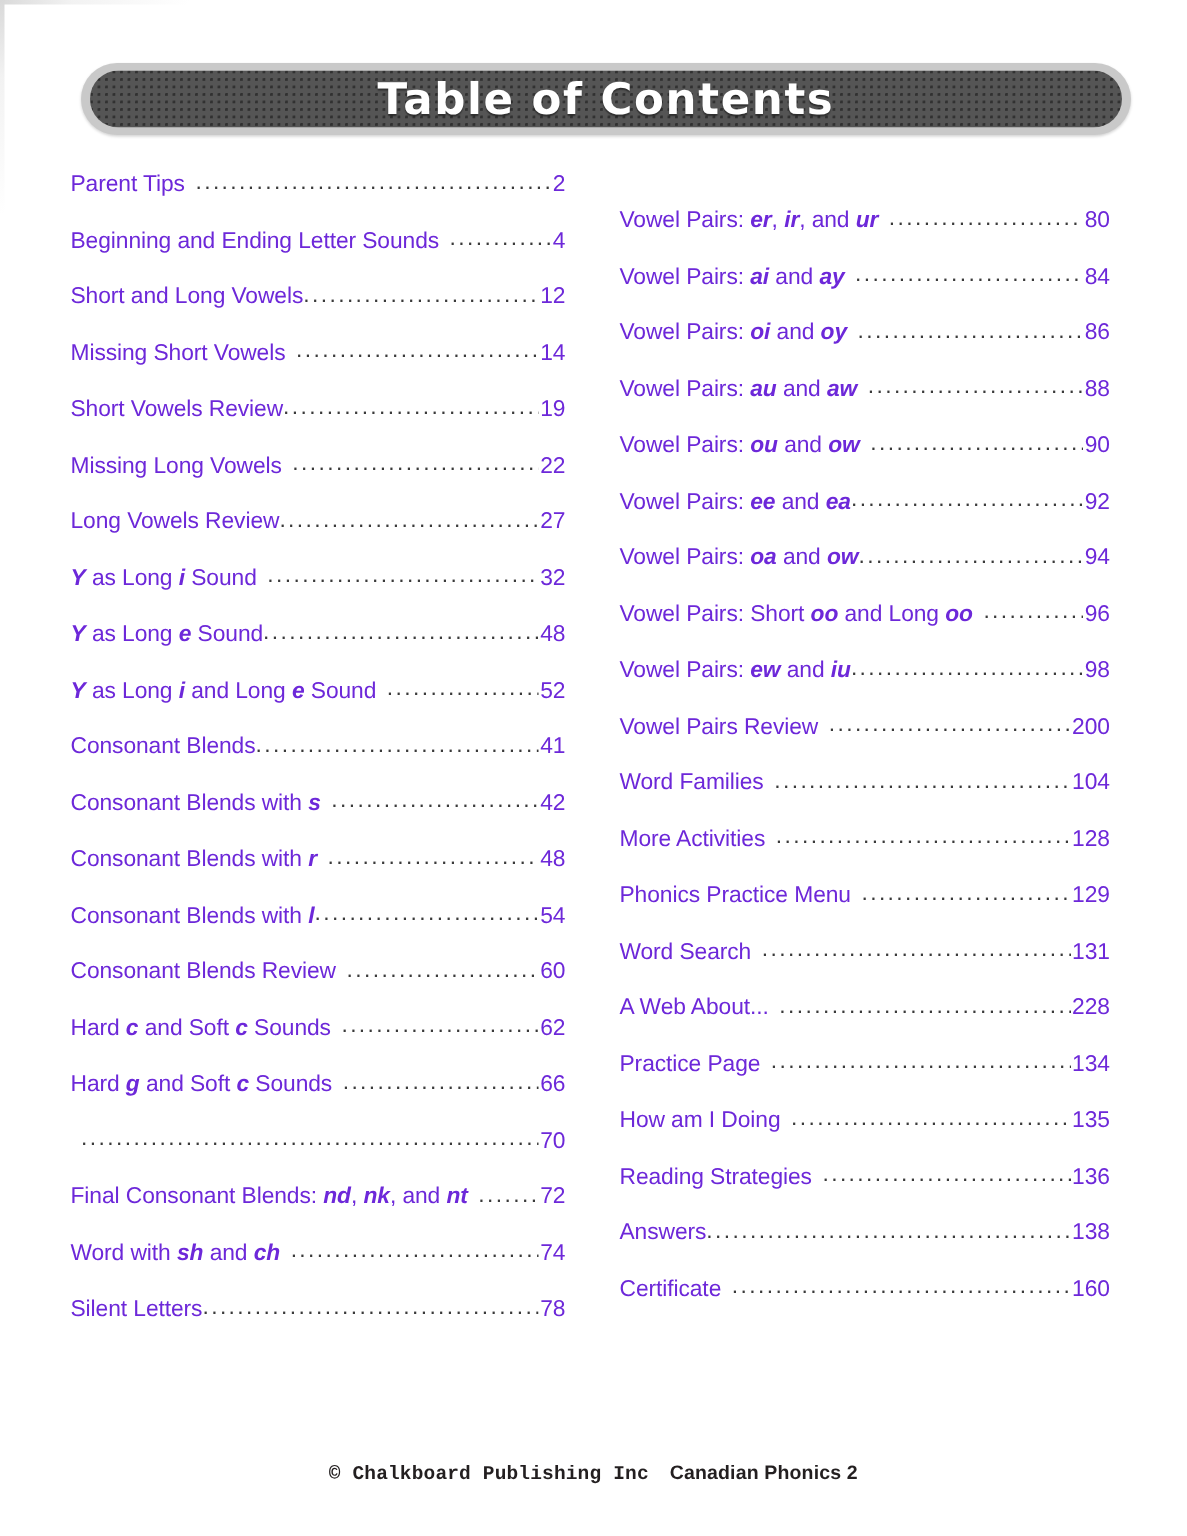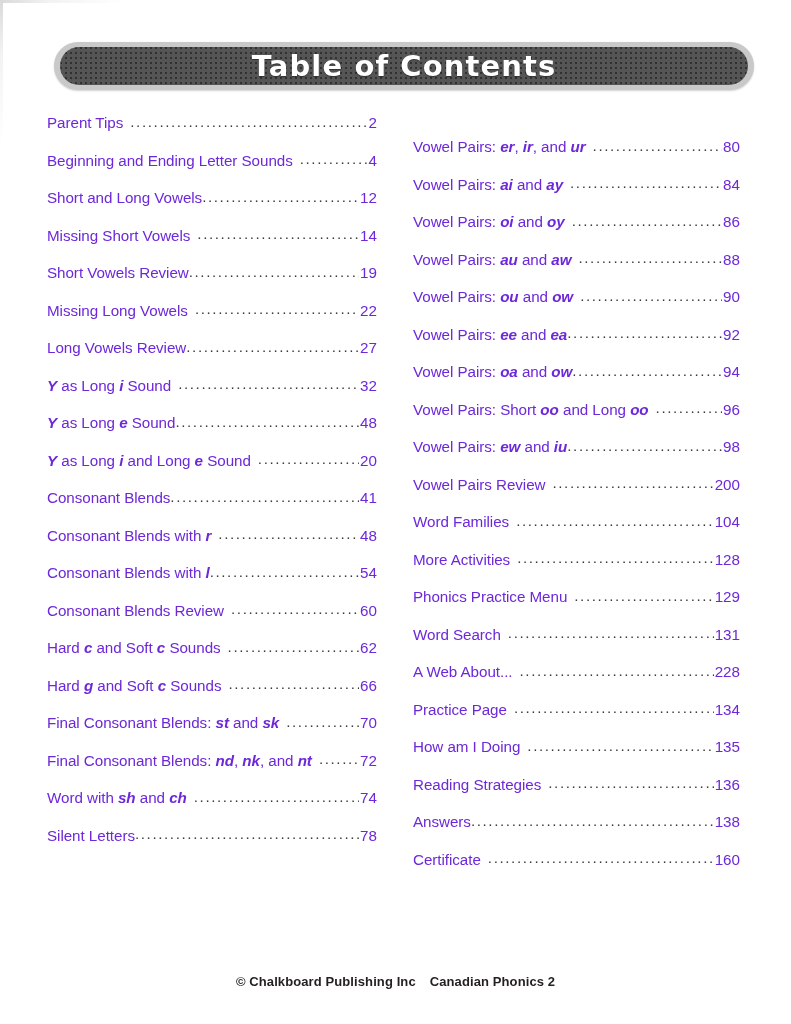--- a/index.html
+++ b/index.html
@@ -143,21 +143,21 @@
     position: absolute;
     left: 0;
     top: 974px;
     width: 791px;
     text-align: center;
     font-size: 13px;
     font-weight: bold;
     color: #231f20;
     letter-spacing: 0.1px;
   }
-  .footer .copy { margin-right: 14px; }
+  .footer .copy { margin-right: 14px; font-family: Liberation Mono, monospace; }
 </style>
 </head>
 <body>
 
 <div class="page">
 
   <div class="page-edge-top"></div>
   <div class="page-edge-left"></div>
 
   <div class="banner-wrap">
@@ -210,28 +210,33 @@
           <span class="entry-page">32</span>
         </div>
         <div class="toc-entry gap-sm">
           <span class="entry-title"><b>Y</b><span> as Long </span><b>e</b><span> Sound</span></span>
           <span class="leader"></span>
           <span class="entry-page">48</span>
         </div>
         <div class="toc-entry gap-lg">
           <span class="entry-title"><b>Y</b><span> as Long </span><b>i</b><span> and Long </span><b>e</b><span> Sound</span></span>
           <span class="leader"></span>
-          <span class="entry-page">20</span>
+          <span class="entry-page">52</span>
         </div>
         <div class="toc-entry gap-sm">
           <span class="entry-title"><span>Consonant Blends</span></span>
           <span class="leader"></span>
           <span class="entry-page">41</span>
         </div>
         <div class="toc-entry gap-lg">
+          <span class="entry-title"><span>Consonant Blends with </span><b>s</b></span>
+          <span class="leader"></span>
+          <span class="entry-page">42</span>
+        </div>
+        <div class="toc-entry gap-lg">
           <span class="entry-title"><span>Consonant Blends with </span><b>r</b></span>
           <span class="leader"></span>
           <span class="entry-page">48</span>
         </div>
         <div class="toc-entry gap-sm">
           <span class="entry-title"><span>Consonant Blends with </span><b>l</b></span>
           <span class="leader"></span>
           <span class="entry-page">54</span>
         </div>
         <div class="toc-entry gap-lg">
@@ -243,21 +248,20 @@
           <span class="entry-title"><span>Hard </span><b>c</b><span> and Soft </span><b>c</b><span> Sounds</span></span>
           <span class="leader"></span>
           <span class="entry-page">62</span>
         </div>
         <div class="toc-entry gap-lg">
           <span class="entry-title"><span>Hard </span><b>g</b><span> and Soft </span><b>c</b><span> Sounds</span></span>
           <span class="leader"></span>
           <span class="entry-page">66</span>
         </div>
         <div class="toc-entry gap-lg">
-          <span class="entry-title"><span>Final Consonant Blends: </span><b>st</b><span> and </span><b>sk</b></span>
           <span class="leader"></span>
           <span class="entry-page">70</span>
         </div>
         <div class="toc-entry gap-lg">
           <span class="entry-title"><span>Final Consonant Blends: </span><b>nd</b><span>, </span><b>nk</b><span>, and </span><b>nt</b></span>
           <span class="leader"></span>
           <span class="entry-page">72</span>
         </div>
         <div class="toc-entry gap-lg">
           <span class="entry-title"><span>Word with </span><b>sh</b><span> and </span><b>ch</b></span>

